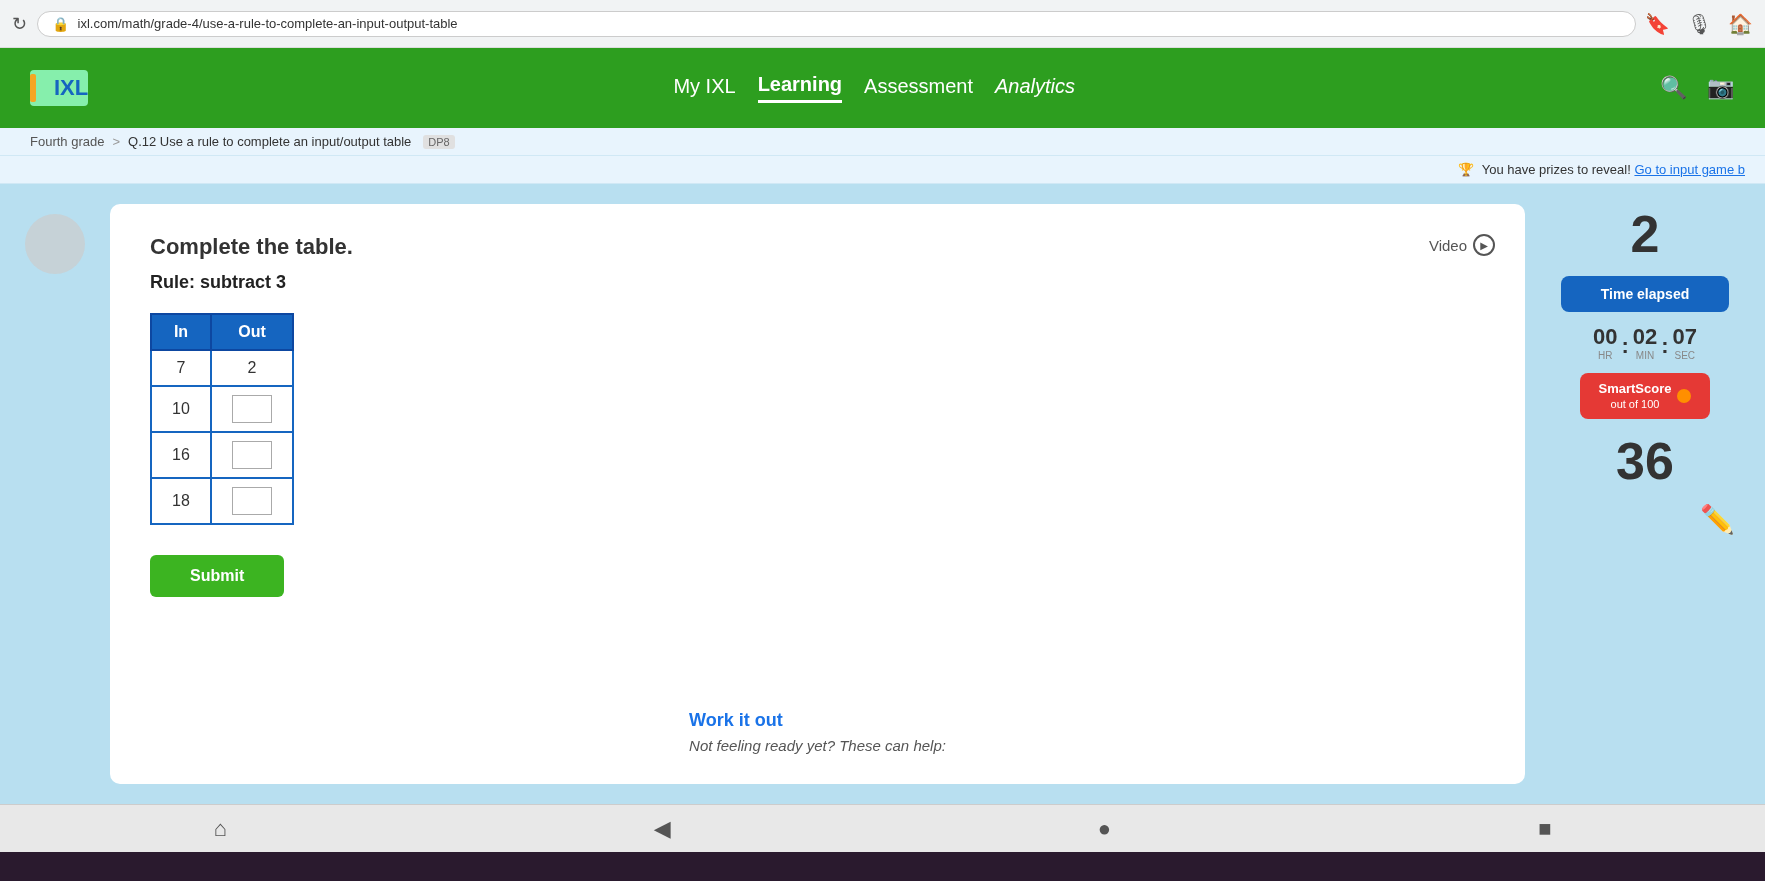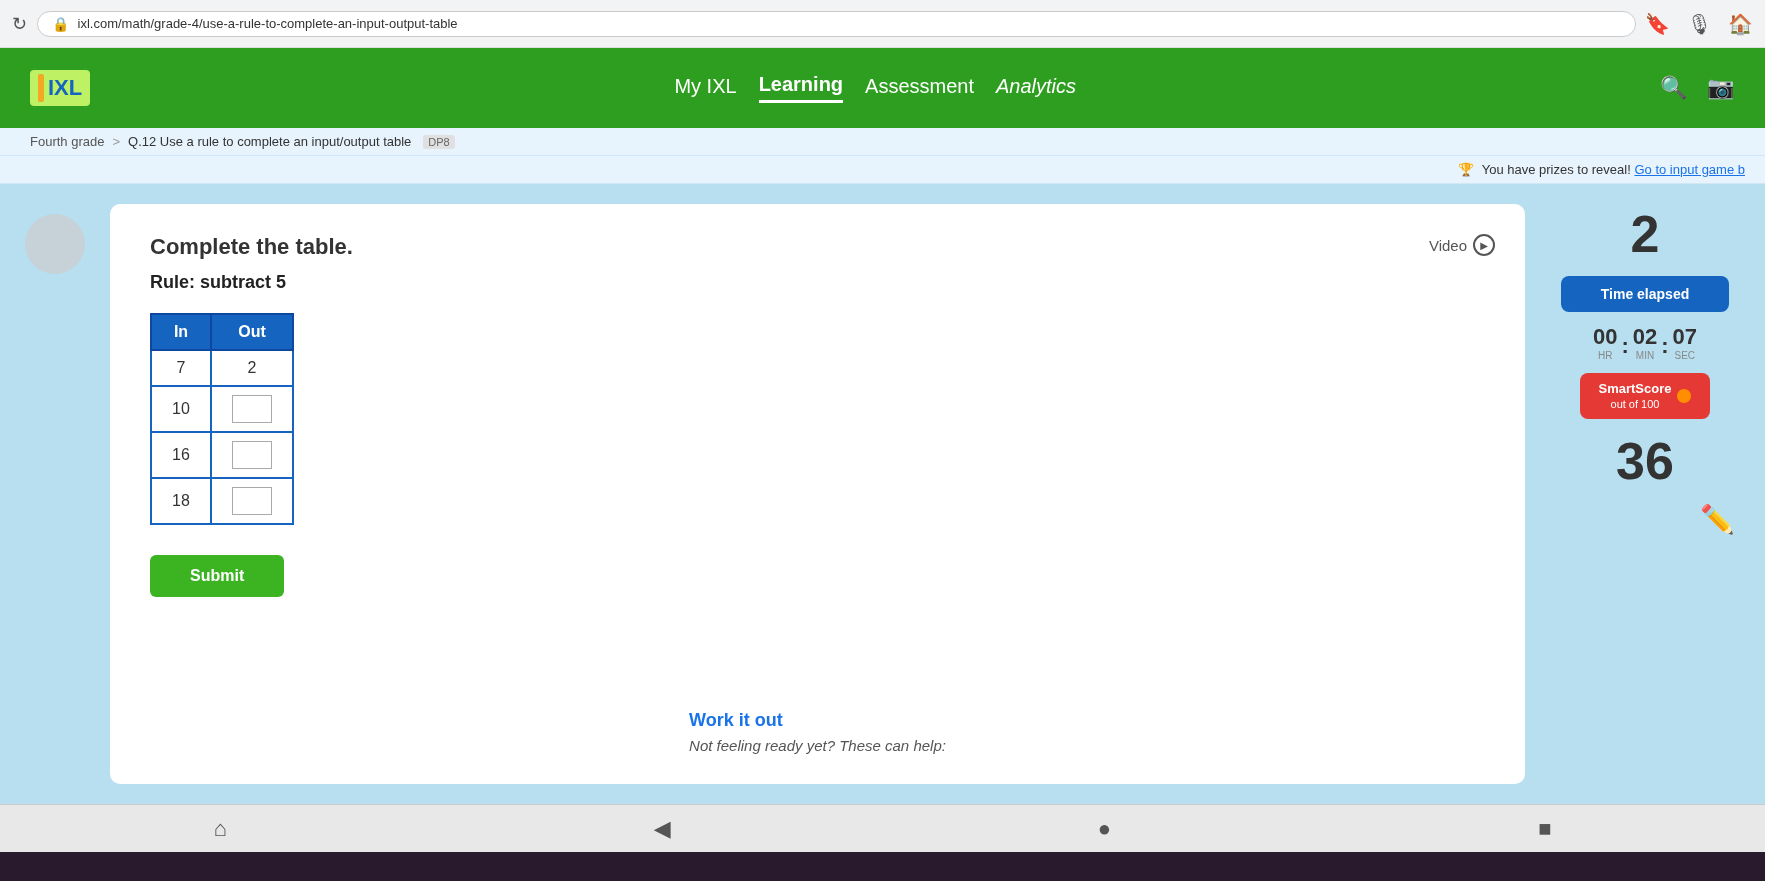--- a/index.html
+++ b/index.html
@@ -52,29 +52,29 @@
     
     .ixl-nav {
       background: #2d9e1f;
       height: 80px;
       display: flex;
       align-items: center;
       padding: 0 30px;
       gap: 40px;
     }
     .ixl-logo {
-      background: #bef264;
-      padding: 4px 8px;
+      background: #86efac;
+      padding: 4px 0;
       border-radius: 4px;
       font-weight: bold;
       font-size: 22px;
       color: #1565c0;
       display: flex;
       align-items: center;
-      gap: 2px;
+      gap: 16px;
     }
     .ixl-logo-bar {
       background: #f5a623;
       width: 6px;
       height: 28px;
       border-radius: 2px;
       margin-right: 2px;
     }
     .nav-links {
       display: flex;
@@ -446,21 +446,21 @@
 
   <div class="question-panel">
 
     
     <div class="video-link">
       <span>Video</span>
       <div class="video-play-icon">▶</div>
     </div>
 
     <p class="question-instruction">Complete the table.</p>
-    <p class="question-rule">Rule: subtract 5</p>
+    <p class="question-rule">Rule: subtract 3</p>
 
     
     <table class="io-table">
       <thead>
         <tr>
           <th>In</th>
           <th>Out</th>
         </tr>
       </thead>
       <tbody>

